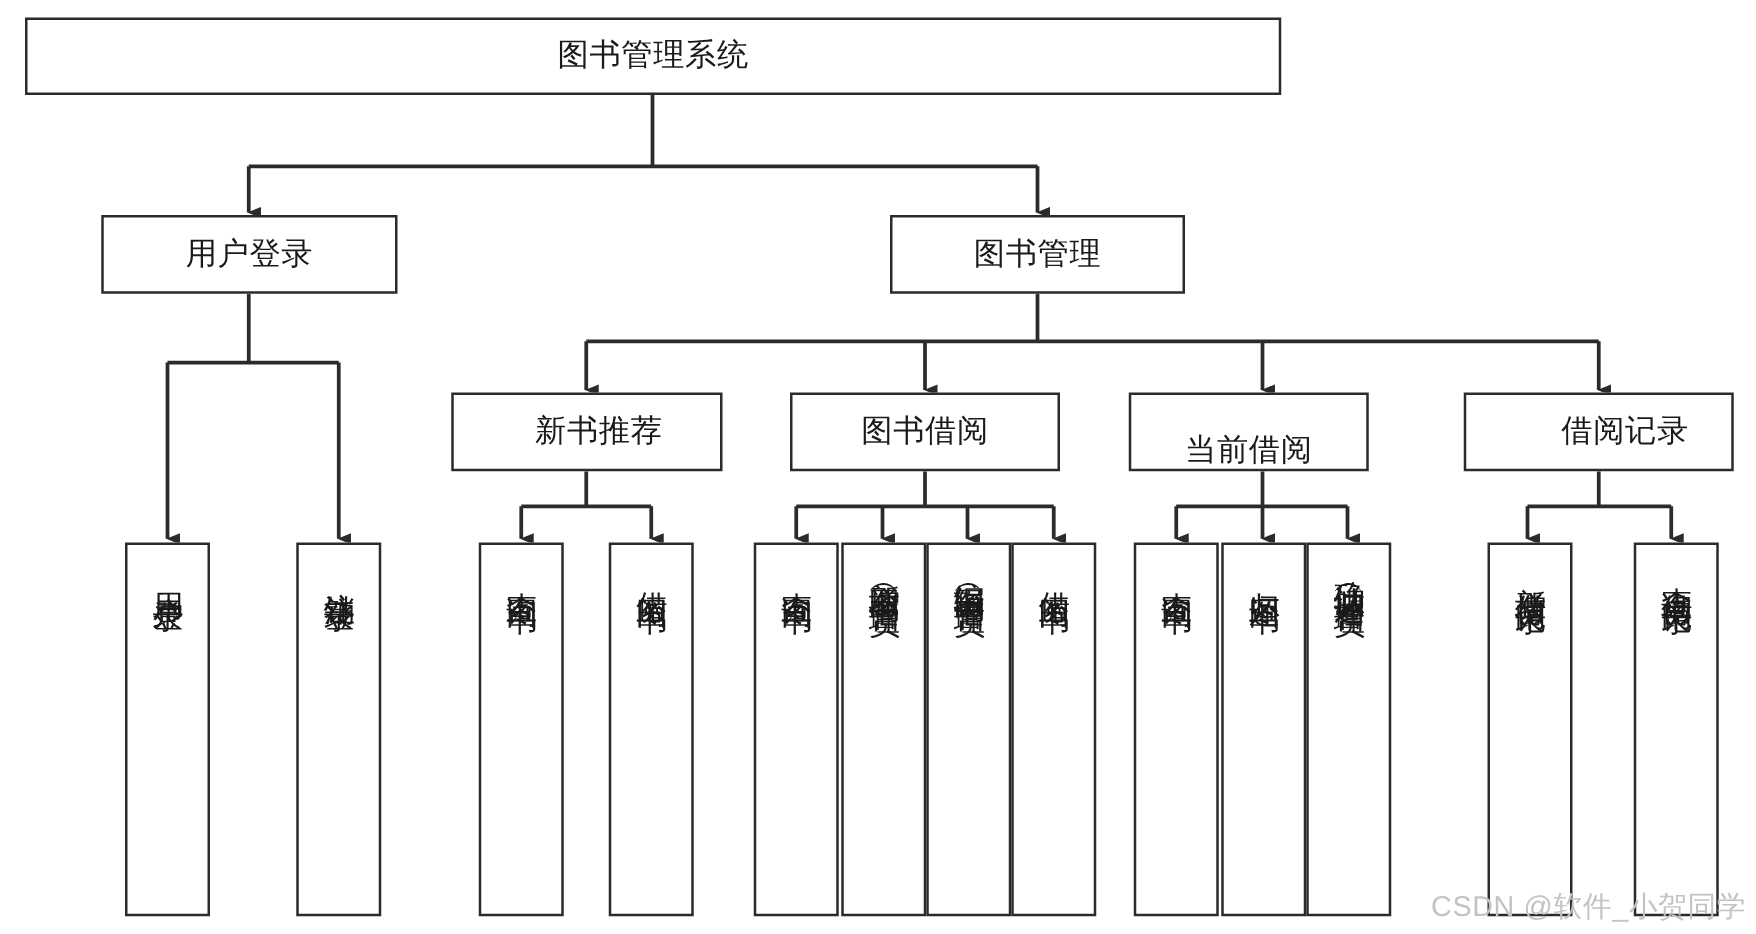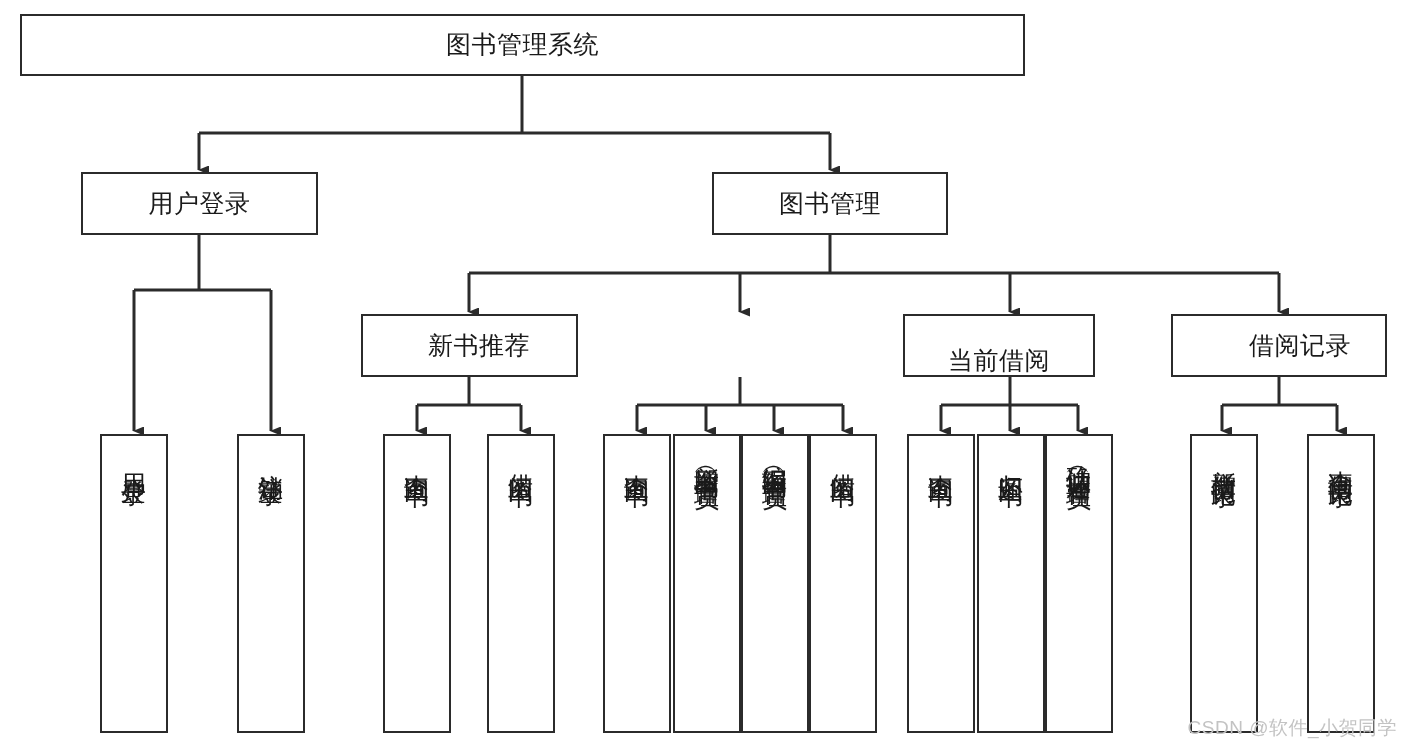--- a/index.html
+++ b/index.html
@@ -60,21 +60,21 @@
     text-orientation: upright;
     font-size: 25px;
     line-height: 1.12;
     letter-spacing: 3px;
     white-space: nowrap;
   }
   .watermark {
     position: absolute;
     right: 8px;
     bottom: 6px;
-    font-size: 19px;
+    font-size: 23px;
     color: #c3c3c3;
     letter-spacing: 0.5px;
     z-index: 5;
     white-space: nowrap;
     pointer-events: none;
   }
 </style>
 </head>
 <body>
 
@@ -152,20 +152,23 @@
   </div>
 
   <div class="node horiz" style="left:712px; top:172px; width:236px; height:63px;">
     <span class="node-label">图书管理</span>
   </div>
 
   <div class="node horiz" style="left:361px; top:314px; width:217px; height:63px;padding-left:19px;">
     <span class="node-label">新书推荐</span>
   </div>
 
+  <div class="node horiz" style="left:632px; top:314px; width:216px; height:63px;">
+    <span class="node-label">图书借阅</span>
+  </div>
 
   <div class="node horiz" style="left:903px; top:314px; width:192px; height:63px;align-items:flex-end;">
     <span class="node-label">当前借阅</span>
   </div>
 
   <div class="node horiz" style="left:1171px; top:314px; width:216px; height:63px;padding-left:42px;">
     <span class="node-label">借阅记录</span>
   </div>
 
   <div class="node vert" style="left:100px; top:434px; width:68px; height:299px;">

